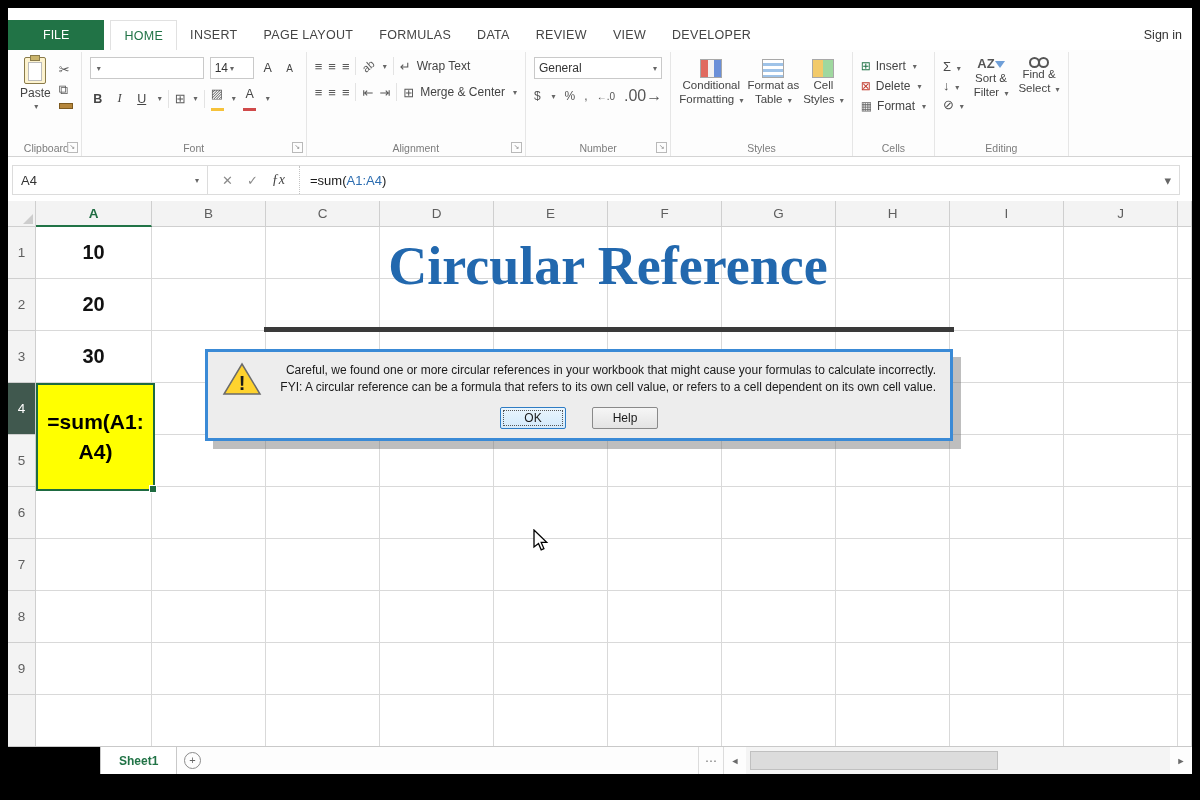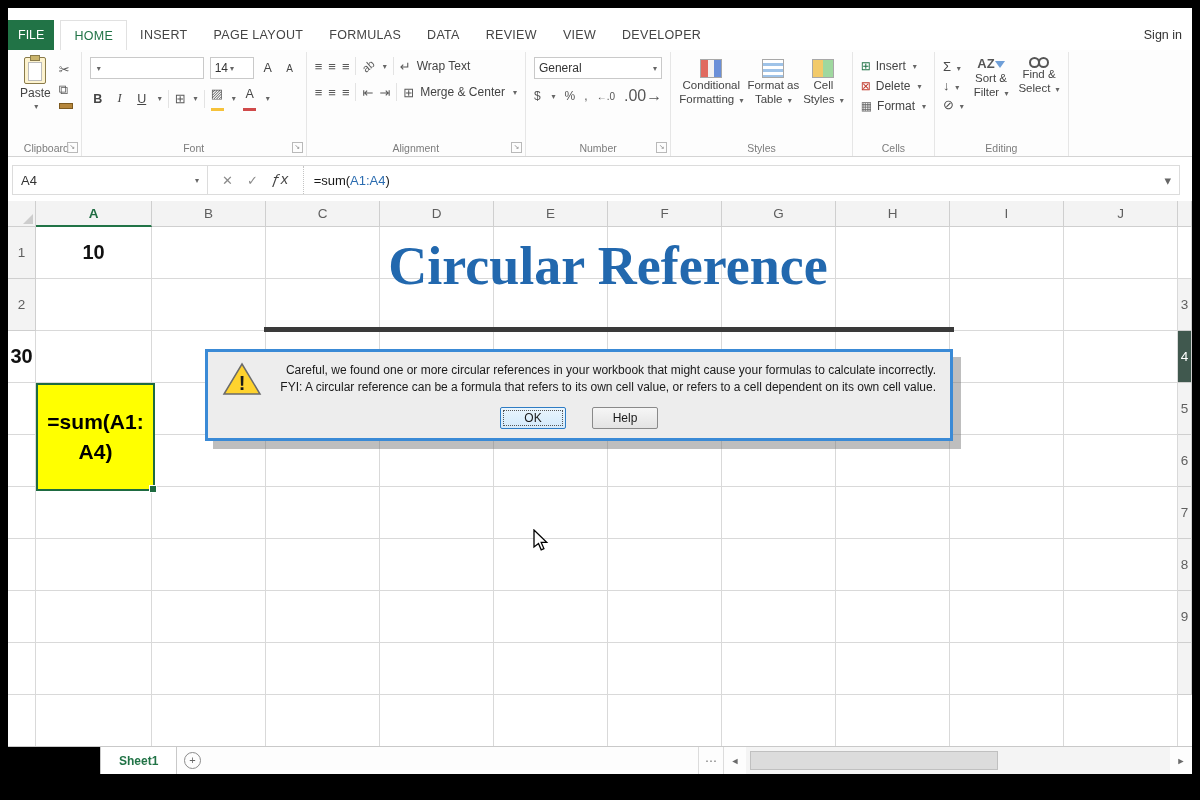--- a/index.html
+++ b/index.html
@@ -3,21 +3,21 @@
 <meta charset="utf-8">
 <style>
   html,body{margin:0;padding:0;}
   body{width:1200px;height:800px;background:#000;overflow:hidden;position:relative;
        font-family:"Liberation Sans",sans-serif;}
   .app{position:absolute;left:8px;top:8px;width:1184px;height:766px;background:#fff;
        display:flex;flex-direction:column;}
 
   
   .tab-bar{margin-top:12px;height:30px;display:flex;align-items:stretch;font-size:12.5px;color:#444;}
-  .file-tab{background:#217346;color:#fff;display:flex;align-items:center;padding:0 10px;margin-right:6px;}
+  .file-tab{background:#217346;color:#fff;display:flex;align-items:center;padding:0 35px;margin-right:6px;}
   .rtabs{display:flex;align-items:stretch;}
   .rtab{display:flex;align-items:center;padding:0 13px;letter-spacing:.3px;cursor:default;}
   .rtab.active{color:#217346;border:1px solid #e1e1e1;border-bottom:none;background:#fff;}
   .sign-in{margin-left:auto;display:flex;align-items:center;padding:0 10px;color:#333;}
 
   
   .ribbon{display:flex;height:104px;background:#fdfdfd;border-bottom:1px solid #d4d4d4;padding:2px 4px 0 4px;}
   .rgroup{position:relative;border-right:1px solid #e6e6e6;padding:5px 8px 16px 8px;}
   .rg-label{position:absolute;bottom:2px;left:0;right:0;text-align:center;font-size:10.5px;color:#7c7c7c;}
   .launcher{position:absolute;right:3px;bottom:3px;width:9px;height:9px;border:1px solid #b9b9b9;
@@ -82,21 +82,21 @@
   .binoc{position:relative;width:20px;height:10px;display:inline-block;}
   .binoc::before,.binoc::after{content:'';position:absolute;top:0;width:7px;height:7px;border:2px solid #555;border-radius:50%;}
   .binoc::before{left:0;} .binoc::after{right:0;}
 
   
   .formula-bar{height:28px;margin:8px 12px 6px 4px;display:flex;align-items:stretch;
                border:1px solid #dcdcdc;font-size:13px;justify-content:space-between;}
   .name-box{width:178px;display:flex;align-items:center;padding:0 8px;color:#333;border-right:1px solid #dcdcdc;}
   .name-box .dd{margin-left:auto;}
   .fx-btns{display:flex;align-items:center;gap:14px;padding:0 14px;border-right:1px dotted #c4c4c4;color:#8a8a8a;}
-  .fx{font-style:italic;font-family:Liberation Mono, monospace;color:#444;font-size:14px;}
+  .fx{font-style:italic;font-family:Liberation Serif, serif;color:#444;font-size:14px;}
   .formula-text{display:flex;align-items:center;padding:0 10px;color:#1a1a1a;flex:1;}
   .frange{color:#2b6cb0;}
   .fb-dd{display:flex;align-items:center;padding:0 8px;color:#666;}
 
   
   .grid-wrap{position:relative;flex:1;overflow:hidden;}
   .grid{display:grid;grid-template-columns:28px 116px repeat(9,114px) 1fr;
         grid-template-rows:26px repeat(11,52px);height:100%;}
   .gcorner{background:#f3f3f3;border-right:1px solid #cfcfcf;border-bottom:1px solid #cfcfcf;position:relative;}
   .gcorner::after{content:'';position:absolute;right:2px;bottom:2px;
@@ -380,20 +380,21 @@
         <div class="gcell"></div>
         <div class="gcell"></div>
         <div class="gcell"></div>
         <div class="gcell"></div>
         <div class="gcell"></div>
         <div class="gcell"></div>
         <div class="gcell"></div>
         <div class="gcell"></div>
         <div class="gcell"></div>
         <div class="ghead">2</div>
+        <div class="gcell cola">20</div>
         <div class="gcell"></div>
         <div class="gcell"></div>
         <div class="gcell"></div>
         <div class="gcell"></div>
         <div class="gcell"></div>
         <div class="gcell"></div>
         <div class="gcell"></div>
         <div class="gcell"></div>
         <div class="gcell"></div>
         <div class="gcell"></div>

